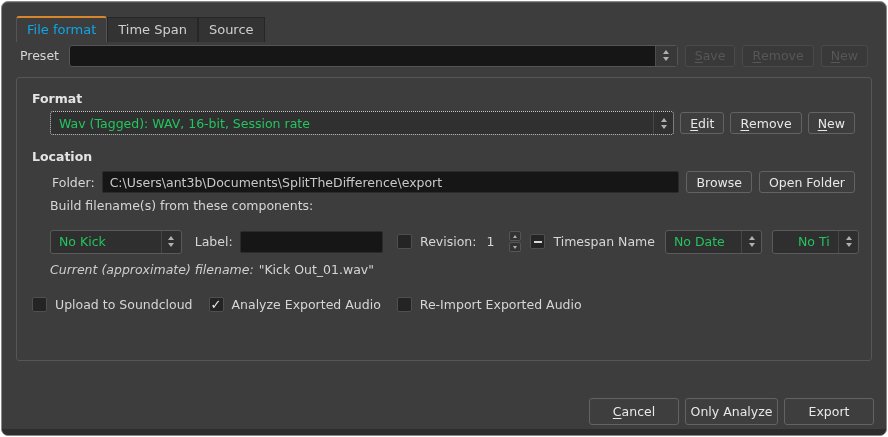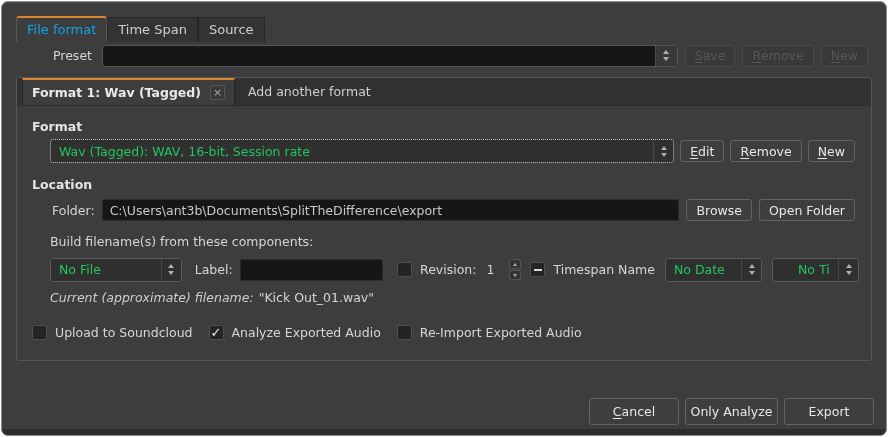--- a/index.html
+++ b/index.html
@@ -14,21 +14,21 @@
 
   
   .outer-tabs { position:absolute; left:14px; top:13px; display:flex; align-items:flex-end; }
   .otab { padding:4px 10px 5px 10px; font-size:13px; color:#cfcfcf; background:#333333;
           border:1px solid #262626; border-bottom:none; margin-top:2px; cursor:default; }
   .otab.active { background:#3d3d3d; border:1px solid #555; border-bottom:none;
           border-top:2px solid #d6862c; border-radius:3px 3px 0 0; margin-top:0; color:#0ea5e9; }
 
   
   .preset-row { position:absolute; left:18px; right:18px; top:42px; height:23px;
-                display:flex; align-items:center; gap:7px;margin-left:33px; }
+                display:flex; align-items:center; gap:7px; }
   .preset-row .lbl { margin-right:3px; }
   .combo-entry { flex:1; height:22px; display:flex; align-items:stretch;
                  background:#161616; border:1px solid #555; border-radius:3px; overflow:hidden; }
   .combo-entry .ce-text { flex:1; }
   .combo-entry .ce-arrows { width:22px; background:#383838; border-left:1px solid #4e4e4e;
                  display:flex; flex-direction:column; align-items:center; justify-content:center; }
 
   .tri-up { width:0; height:0; border-left:3px solid transparent; border-right:3px solid transparent;
             border-bottom:4px solid #b0b0b0; }
   .tri-dn { width:0; height:0; border-left:3px solid transparent; border-right:3px solid transparent;
@@ -118,27 +118,20 @@
       <span class="mn">R</span>
         <span>emove</span>
     </div>
     <div class="btn disabled">
       <span class="mn">N</span>
         <span>ew</span>
     </div>
   </div>
 
   <div class="notebook">
-    <div class="nb-tabs">
-      <div class="nb-tab-active">
-        <span>Format 1: Wav (Tagged)</span>
-        <span class="tab-close">×</span>
-      </div>
-      <div class="nb-tab-add">Add another format</div>
-    </div>
 
     <div class="nb-body">
 
       <div class="heading" style="top:13px;">Format</div>
       <div class="row" style="left:33px; right:16px; top:33px; height:24px; gap:6px;">
         <div class="combo focus" style="flex:1;">
           <span class="c-text">Wav (Tagged): WAV, 16-bit, Session rate</span>
           <span class="c-arrows">
             <i class="tri-up"></i>
             <i class="tri-dn"></i>
@@ -159,27 +152,27 @@
       </div>
 
       <div class="heading" style="top:71px;">Location</div>
       <div class="row" style="left:35px; right:16px; top:92px; height:24px; gap:7px;">
         <span>Folder:</span>
         <div class="entry" style="flex:1;">C:\Users\ant3b\Documents\SplitTheDifference\export</div>
         <div class="btn">Browse</div>
         <div class="btn">Open Folder</div>
       </div>
 
-      <div class="row" style="left:33px; top:128px;">
+      <div class="row" style="left:33px; top:120px;">
         <span>Build filename(s) from these components:</span>
       </div>
 
       <div class="row" style="left:33px; right:12px; top:151px; height:25px;">
         <div class="combo" style="width:140px;">
-          <span class="c-text">No File</span>
+          <span class="c-text">No Kick</span>
           <span class="c-arrows">
             <i class="tri-up"></i>
             <i class="tri-dn"></i>
           </span>
         </div>
         <span style="margin-left:13px;">Label:</span>
         <div class="entry" style="width:152px; margin-left:7px;"></div>
         <span class="cb" style="margin-left:14px;"></span>
         <span style="margin-left:8px;">Revision:</span>
         <span style="margin-left:10px;">1</span>

